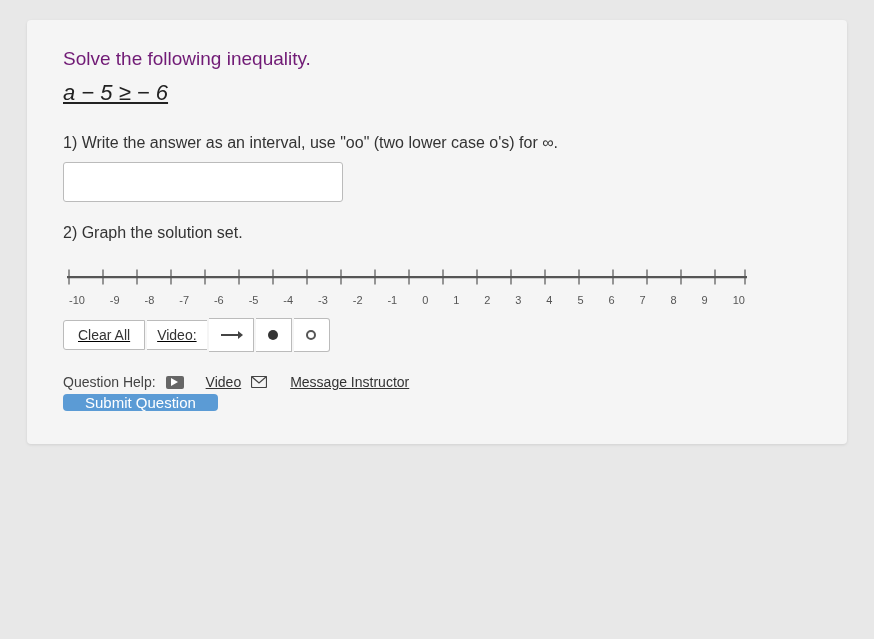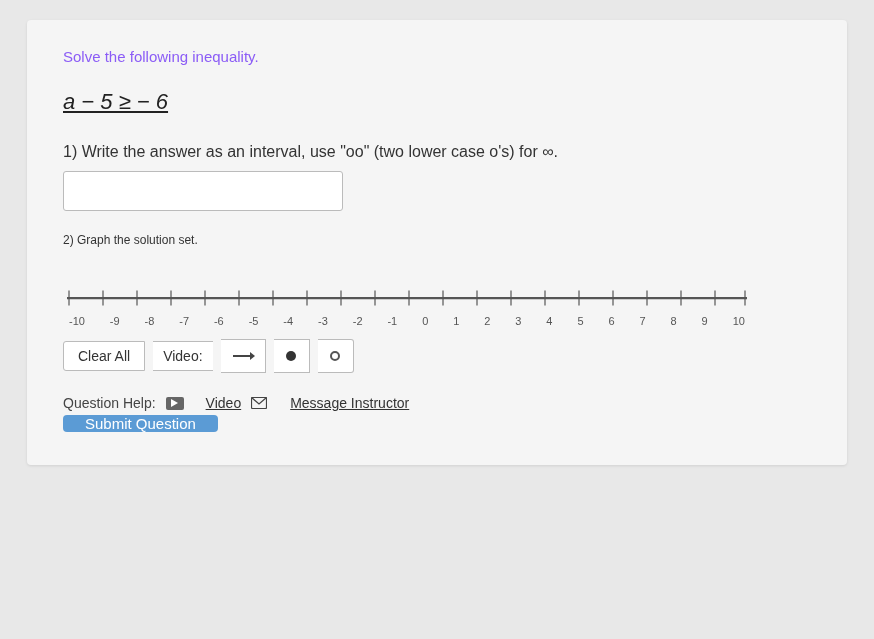--- a/index.html
+++ b/index.html
@@ -14,23 +14,23 @@
     }
     .card {
       background: #f5f5f5;
       border-radius: 4px;
       padding: 28px 36px 32px 36px;
       width: 820px;
       max-width: 100%;
       box-shadow: 0 1px 3px rgba(0,0,0,0.1);
     }
     .problem-title {
-      font-size: 15px;
-      color: #8b5cf6;
-      margin-bottom: 24px;
+      font-size: 19px;
+      color: #701a75;
+      margin-bottom: 10px;
     }
     .inequality {
       font-size: 22px;
       color: #222;
       margin-bottom: 28px;
       font-style: italic;
       text-decoration: underline;
     }
     .question-label {
       font-size: 16px;
@@ -43,23 +43,23 @@
       width: 280px;
       height: 40px;
       border-radius: 3px;
       padding: 4px 8px;
       font-size: 15px;
       outline: none;
       display: block;
       margin-bottom: 22px;
     }
     .graph-label {
-      font-size: 12px;
-      color: #333;
-      margin-bottom: 36px;
+      font-size: 16px;
+      color: #333;
+      margin-bottom: 20px;
     }
     .number-line-container {
       margin-bottom: 12px;
       padding-left: 4px;
     }
     .number-line {
       position: relative;
       width: 680px;
       height: 30px;
       margin-bottom: 2px;
@@ -72,23 +72,24 @@
       display: flex;
       justify-content: space-between;
       width: 680px;
       font-size: 11px;
       color: #555;
       padding: 0 2px;
     }
     .toolbar {
       display: flex;
       align-items: center;
-      gap: 8px;
+      gap: 2px;
       margin-top: 10px;
       margin-bottom: 22px;
+      text-decoration: underline;
     }
     .toolbar-btn {
       border: 1.5px solid #bbb;
       background: #fff;
       padding: 6px 14px;
       font-size: 14px;
       cursor: pointer;
       border-radius: 3px 0 0 3px;
       color: #333;
     }

